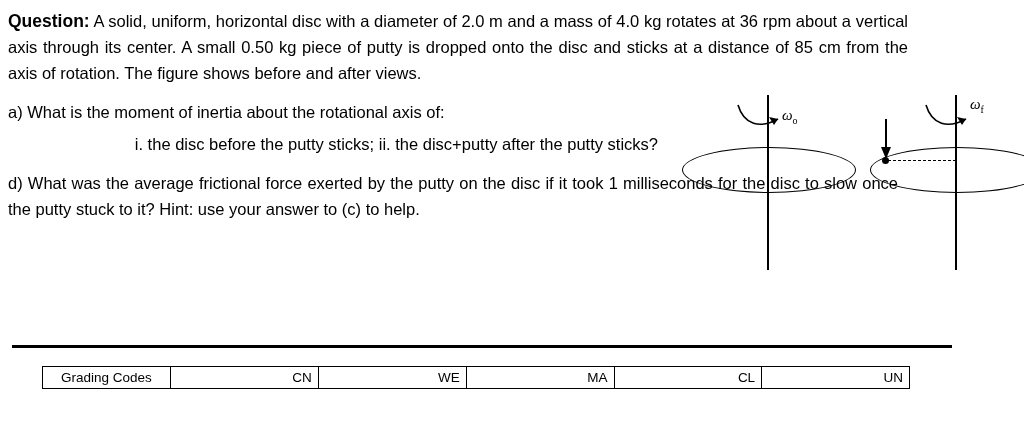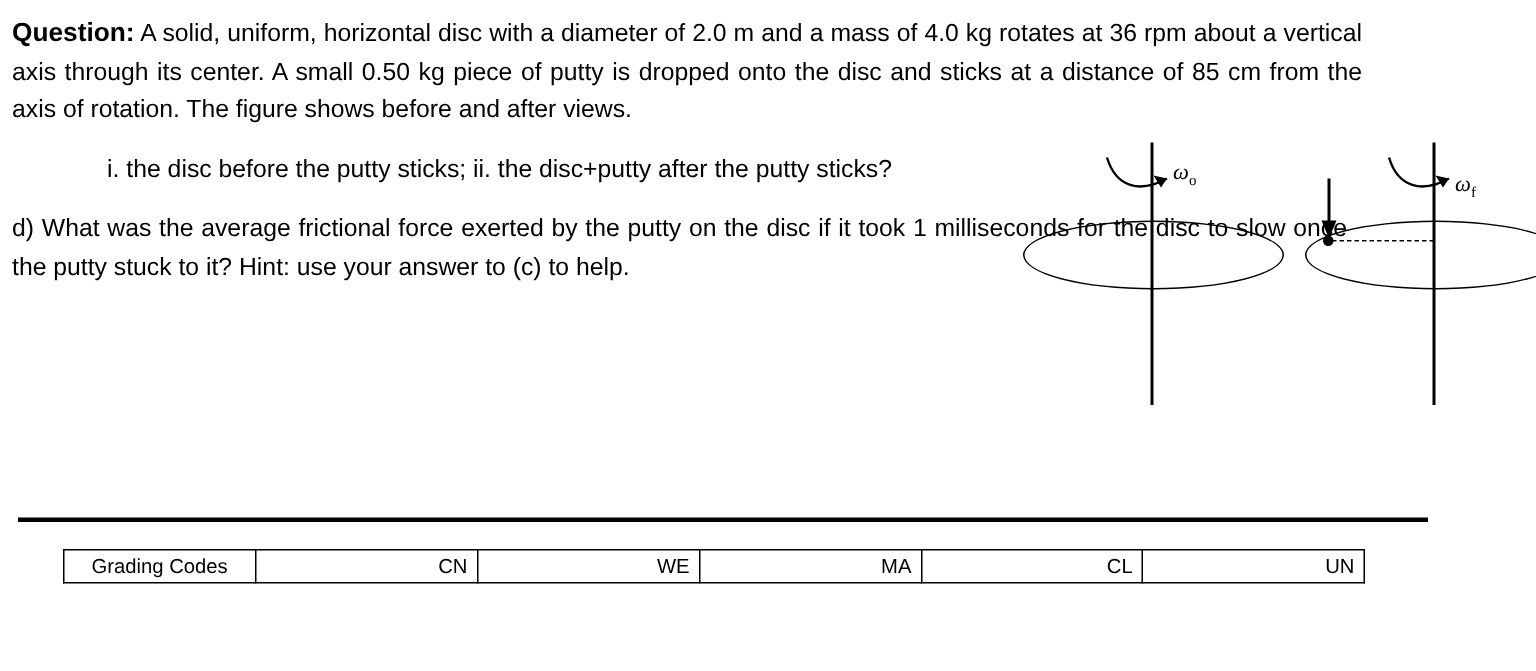--- a/index.html
+++ b/index.html
@@ -23,21 +23,21 @@
   .text-col {
     position: absolute;
     left: 8px;
     top: 8px;
     width: 900px;
   }
   .para {
     font-size: 16.5px;
     line-height: 1.55;
     margin: 0 0 14px 0;
-    text-align: center;
+    text-align: right;
   }
   .para.justify {
     text-align: justify;
     text-justify: inter-word;
   }
   .q-label {
     font-weight: bold;
     font-size: 17.5px;
   }
   .u {
@@ -133,20 +133,21 @@
 </style>
 </head>
 <body>
 
 <div class="page">
 
   <div class="text-col">
 
     <p class="para justify"><span class="q-label">Question:</span><span> A solid, uniform, horizontal disc with a diameter of 2.0 m and a mass of 4.0 kg rotates at 36 rpm about a vertical axis through its center. A small 0.50 kg piece of putty is dropped onto the disc and sticks at a distance of 85 cm from the axis of rotation. The figure shows before and after views.</span></p>
 
+    <p class="para block-ab justify tight">a) What is the moment of inertia about the rotational axis of:</p>
     <p class="para block-ab">i. the disc before the putty sticks; ii. the disc+putty after the putty sticks?</p>
 
 
 
     <p class="para justify" style="width:890px;">d) What was the average frictional force exerted by the putty on the disc if it took 1 milliseconds for the disc to slow once the putty stuck to it? Hint: use your answer to (c) to help.</p>
 
   </div>
 
   <div class="figure" id="fig-before">
 
@@ -163,21 +164,21 @@
     </div>
   </div>
 
   <div class="figure" id="fig-after">
     <div class="axis" style="left:95px; top:0px; height:175px;"></div>
     <div class="disc" style="left:10px; top:52px; width:172px; height:44px;"></div>
     <svg width="80" height="40" style="position:absolute; left:62px; top:4px;">
       <path d="M4,6 C10,26 26,30 44,20" stroke="#000" stroke-width="1.6" fill="none"></path>
       <polygon points="44,20 35,18 40,26" fill="#000"></polygon>
     </svg>
-    <div class="omega-label" style="left:110px; top:20px;text-align:center;">
+    <div class="omega-label" style="left:110px; top:1px;text-align:center;">
       <span>ω</span><sub>f</sub>
     </div>
 
     <svg width="20" height="46" style="position:absolute; left:18px; top:22px;">
       <line x1="8" y1="2" x2="8" y2="34" stroke="#000" stroke-width="2"></line>
       <polygon points="8,42 3,30 13,30" fill="#000"></polygon>
     </svg>
 
     <div class="putty-dot" style="left:22px; top:62px;"></div>
 

